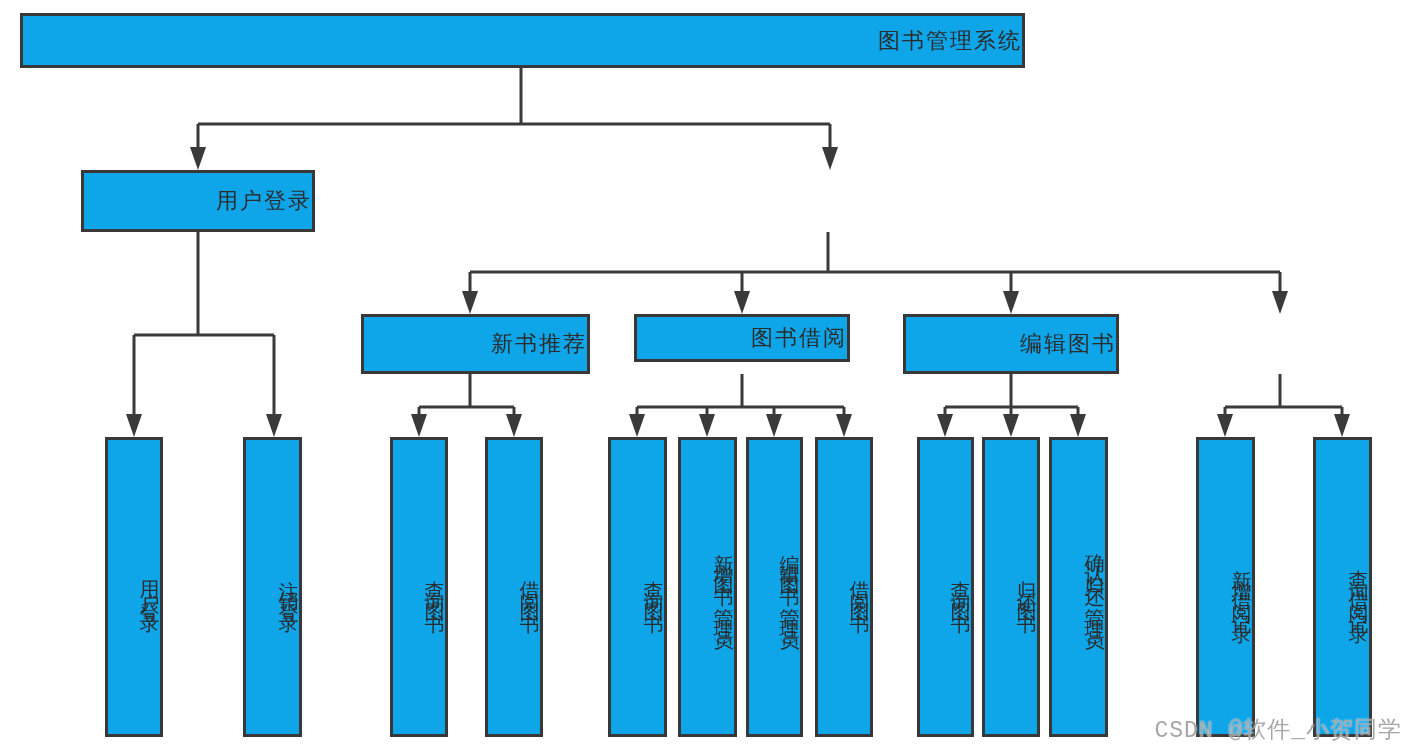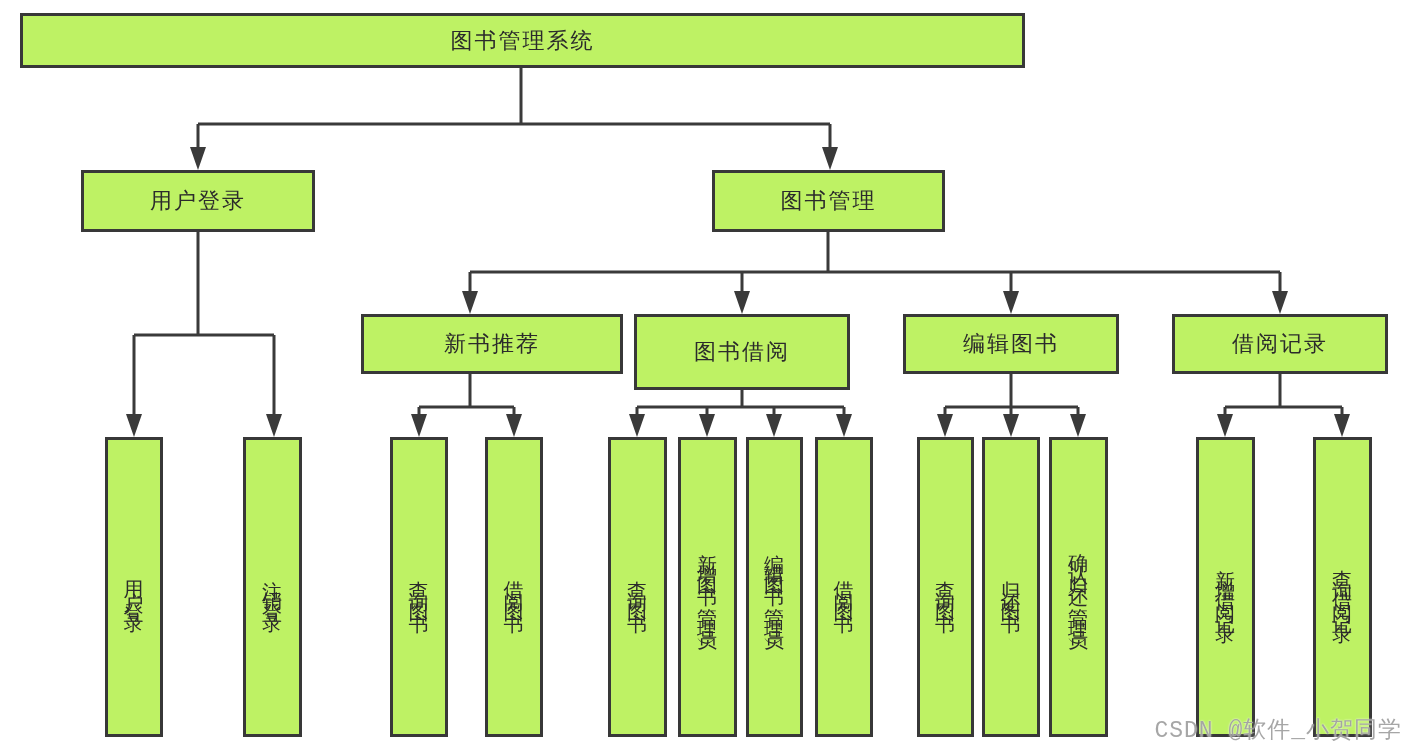--- a/index.html
+++ b/index.html
@@ -4,22 +4,22 @@
 <style>
   html,body{margin:0;padding:0;background:#fff;}
   #stage{
     position:relative;width:1405px;height:747px;background:#ffffff;
     font-family:"Liberation Sans","DejaVu Sans",sans-serif;overflow:hidden;
   }
   #wires{position:absolute;left:0;top:0;width:1405px;height:747px;}
   #wires path{stroke:#3a3a3a;stroke-width:3;fill:none;}
   #wires polygon{fill:#3a3a3a;stroke:none;}
   .box{
-    position:absolute;box-sizing:border-box;border:3px solid #383838;background:#bef264;
-    display:flex;align-items:center;justify-content:center;
+    position:absolute;box-sizing:border-box;border:3px solid #383838;background:#0ea5e9;
+    display:flex;align-items:center;justify-content:flex-end;
   }
   .hbox .lbl{
     font-size:22px;letter-spacing:2px;color:#2b2b2b;white-space:nowrap;
   }
   .vbox .lbl{
     writing-mode:vertical-rl;text-orientation:mixed;
     font-size:20px;letter-spacing:11px;color:#2b2b2b;line-height:1;white-space:nowrap;
   }
   #watermark{
     position:absolute;top:714px;right:3px;font-size:23px;letter-spacing:1px;
@@ -67,35 +67,29 @@
     <polygon points="1342,437 1334,414 1350,414"></polygon>
   </svg>
 
   <div class="box hbox" style="left:20px;top:13px;width:1005px;height:55px">
     <span class="lbl">图书管理系统</span>
   </div>
 
   <div class="box hbox" style="left:81px;top:170px;width:234px;height:62px">
     <span class="lbl">用户登录</span>
   </div>
-  <div class="box hbox" style="left:712px;top:170px;width:233px;height:62px">
-    <span class="lbl">图书管理</span>
-  </div>
 
-  <div class="box hbox" style="left:361px;top:314px;width:262px;height:60px">
+  <div class="box hbox" style="left:361px;top:314px;width:229px;height:60px">
     <span class="lbl">新书推荐</span>
   </div>
-  <div class="box hbox" style="left:634px;top:314px;width:216px;height:76px">
+  <div class="box hbox" style="left:634px;top:314px;width:216px;height:48px">
     <span class="lbl">图书借阅</span>
   </div>
   <div class="box hbox" style="left:903px;top:314px;width:216px;height:60px">
     <span class="lbl">编辑图书</span>
-  </div>
-  <div class="box hbox" style="left:1172px;top:314px;width:216px;height:60px">
-    <span class="lbl">借阅记录</span>
   </div>
 
   <div class="box vbox" style="left:105px;top:437px;width:58px;height:300px">
     <span class="lbl">用户登录</span>
   </div>
   <div class="box vbox" style="left:243px;top:437px;width:59px;height:300px">
     <span class="lbl">注销登录</span>
   </div>
 
   <div class="box vbox" style="left:390px;top:437px;width:58px;height:300px">

